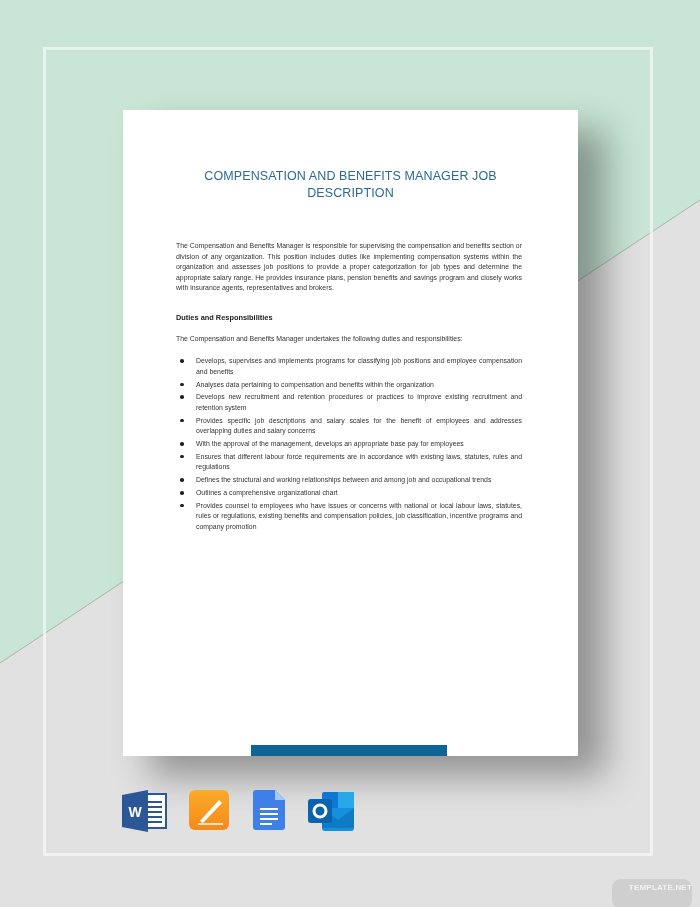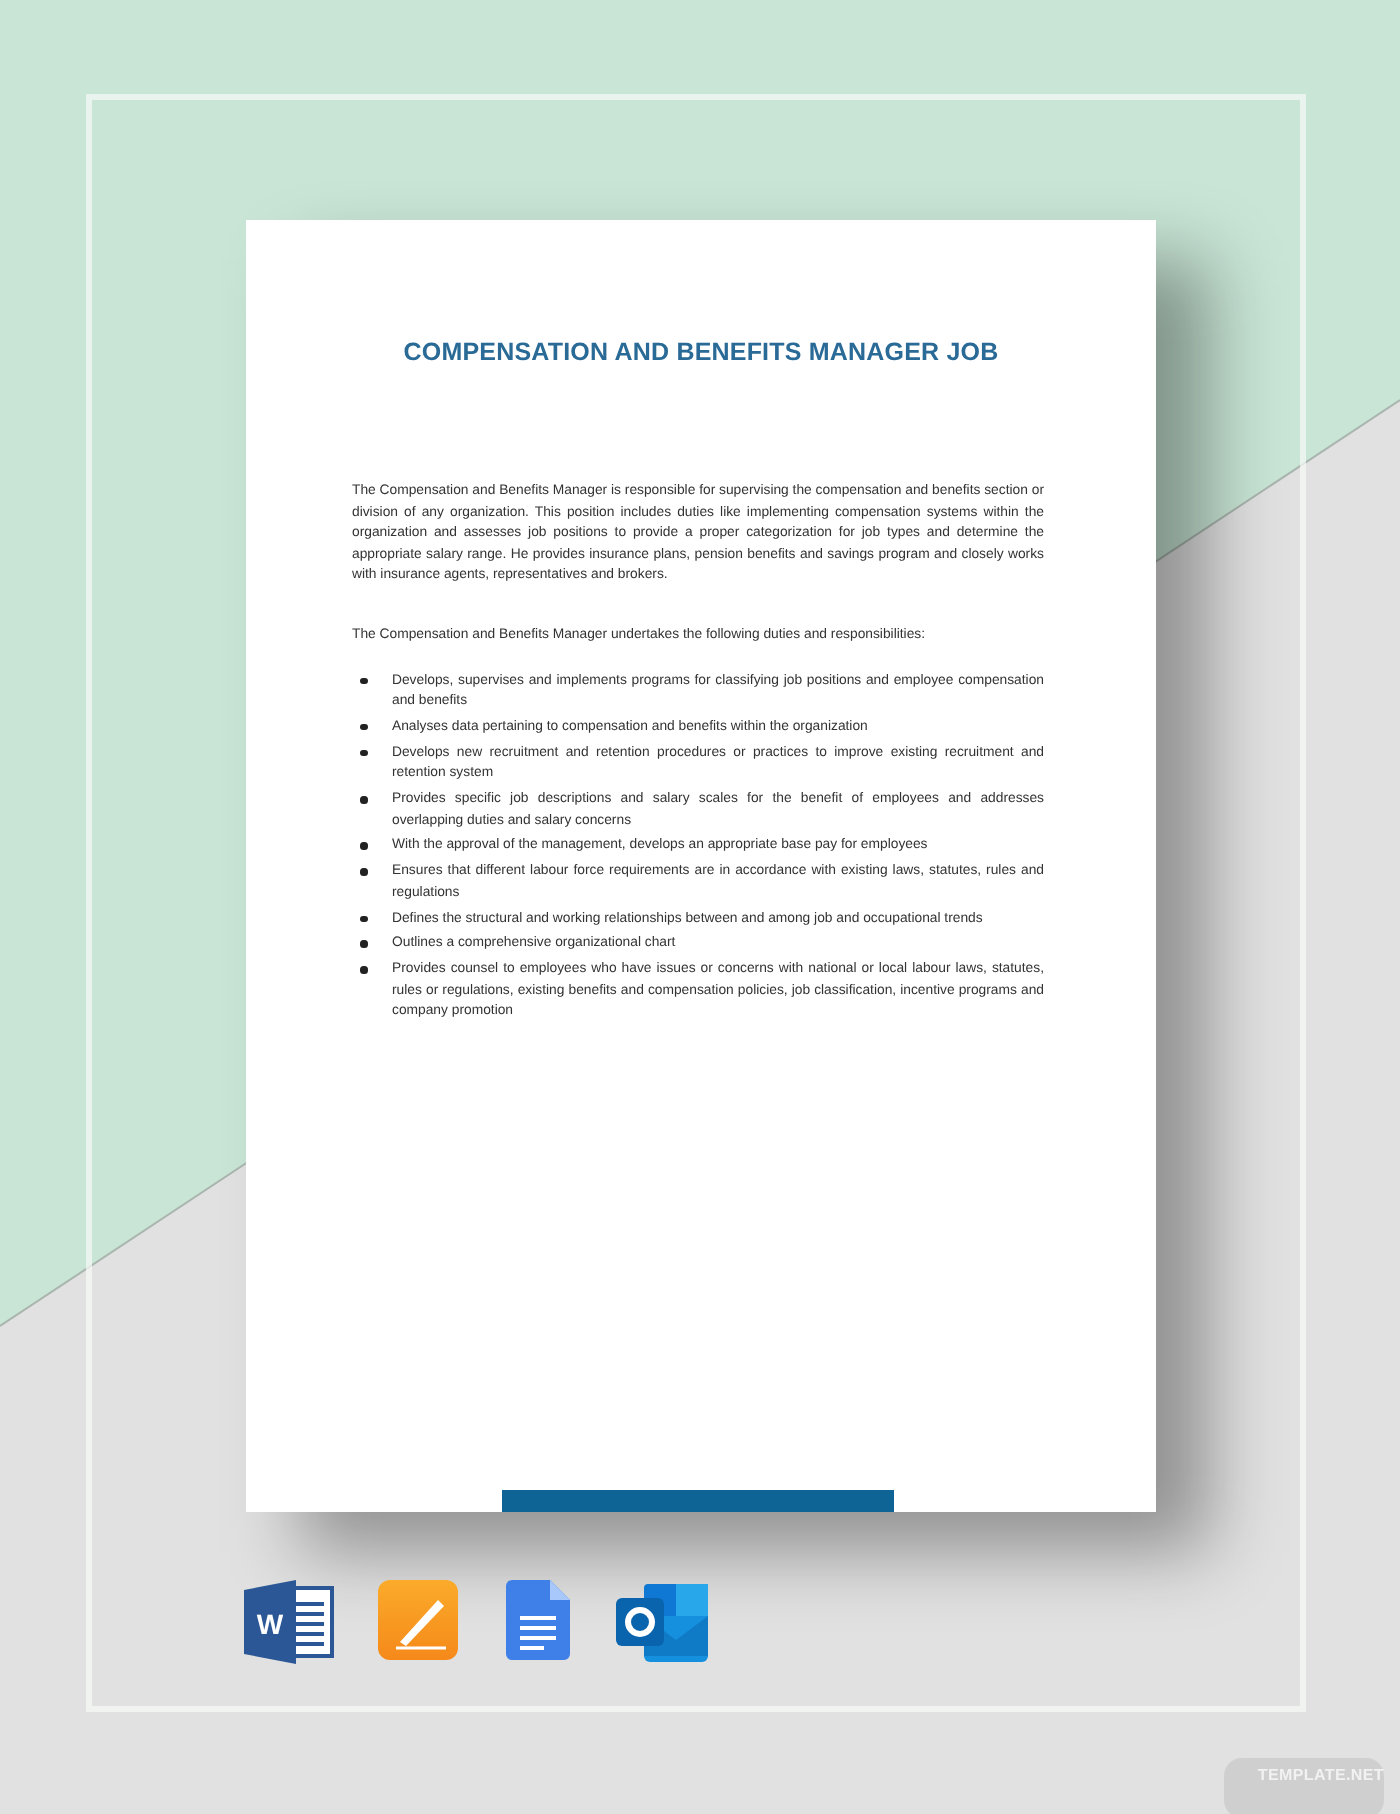--- a/index.html
+++ b/index.html
@@ -25,21 +25,21 @@
     position: absolute; left: 150px; top: 130px; width: 455px; height: 646px;
     background: rgba(0,0,0,0.35);
     filter: blur(18px);
   }
   .page {
     position: absolute; left: 123px; top: 110px; width: 455px; height: 646px;
     background: #ffffff;
   }
   .doc-title {
     position: absolute; left: 0; top: 58px; width: 455px;
-    text-align: center; color: #2a6a96; font-weight: bold;
+    text-align: center; color: #2a6a96; font-weight: normal;
     font-size: 12.5px; line-height: 17px; letter-spacing: 0.1px;
   }
   .doc-title span { display: block; }
   .content {
     position: absolute; left: 53px; top: 131px; width: 346px;
     color: #333; font-size: 6.9px; line-height: 10.6px;
   }
   .h {
     font-weight: bold; color: #222; font-size: 7.4px; margin: 0 0 10px 0;
   }
@@ -71,25 +71,27 @@
 <div class="bg-green"></div>
 <svg class="bg-line" viewBox="0 0 700 907" width="700" height="907">
   <line x1="0" y1="663" x2="700" y2="200" stroke="#a9b5ae" stroke-width="1"></line>
 </svg>
 <div class="frame"></div>
 
 <div class="page-shadow"></div>
 <div class="page">
   <div class="doc-title">
     <span>COMPENSATION AND BENEFITS MANAGER JOB</span>
+    <span>DESCRIPTION</span>
   </div>
 
   <div class="content">
     <div class="p">The Compensation and Benefits Manager is responsible for supervising the compensation and benefits section or division of any organization. This position includes duties like implementing compensation systems within the organization and assesses job positions to provide a proper categorization for job types and determine the appropriate salary range. He provides insurance plans, pension benefits and savings program and closely works with insurance agents, representatives and brokers.</div>
 
+    <div class="h">Duties and Responsibilities</div>
     <div class="intro">The Compensation and Benefits Manager undertakes the following duties and responsibilities:</div>
 
     <ul class="duties">
       <li><span class="bullet"></span><span>Develops, supervises and implements programs for classifying job positions and employee compensation and benefits</span></li>
       <li><span class="bullet"></span><span>Analyses data pertaining to compensation and benefits within the organization</span></li>
       <li><span class="bullet"></span><span>Develops new recruitment and retention procedures or practices to improve existing recruitment and retention system</span></li>
       <li><span class="bullet"></span><span>Provides specific job descriptions and salary scales for the benefit of employees and addresses overlapping duties and salary concerns</span></li>
       <li><span class="bullet"></span><span>With the approval of the management, develops an appropriate base pay for employees</span></li>
       <li><span class="bullet"></span><span>Ensures that different labour force requirements are in accordance with existing laws, statutes, rules and regulations</span></li>
       <li><span class="bullet"></span><span>Defines the structural and working relationships between and among job and occupational trends</span></li>

